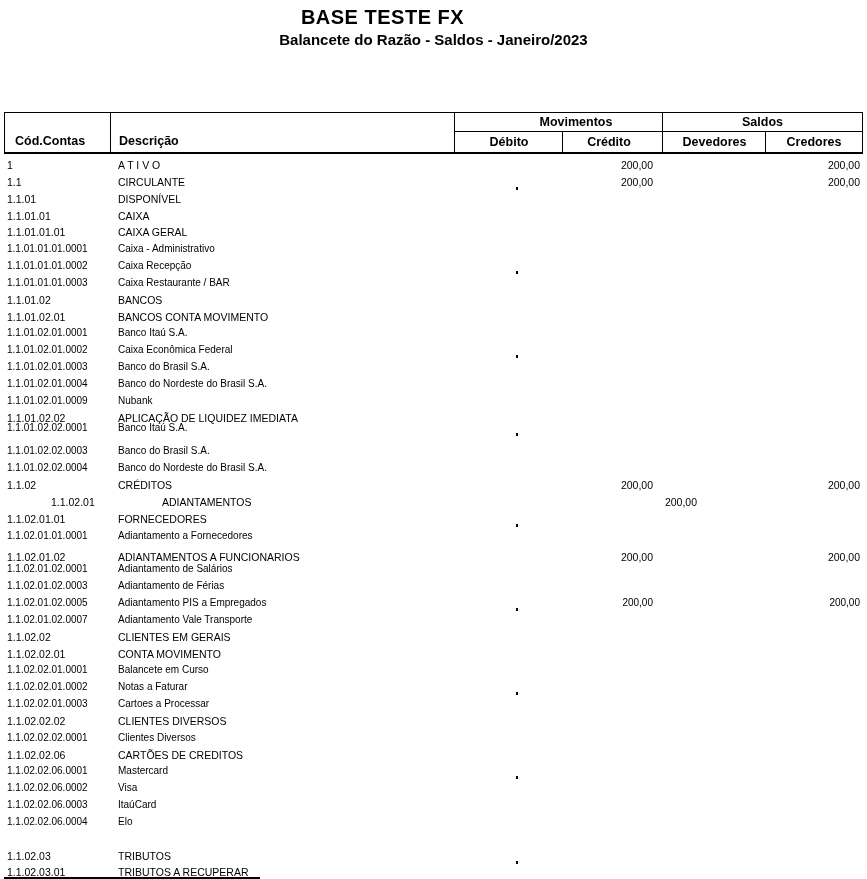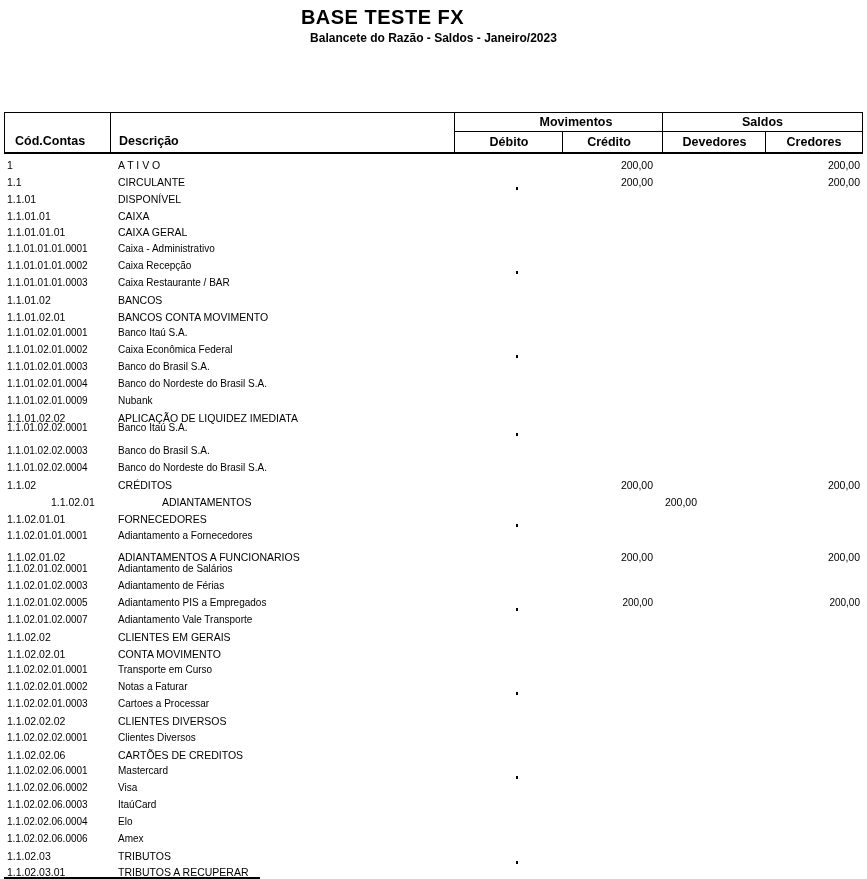--- a/index.html
+++ b/index.html
@@ -7,21 +7,21 @@
     width:867px;height:879px;position:relative;overflow:hidden;
     font-family:"Liberation Sans",sans-serif;color:#000;
   }
   
   .title{
     position:absolute;left:0;top:6px;width:765px;text-align:center;
     font-size:20px;font-weight:bold;letter-spacing:0.5px;
   }
   .subtitle{
     position:absolute;left:0;top:31px;width:867px;text-align:center;
-    font-size:12px;font-weight:bold;
+    font-size:15px;font-weight:bold;
   }
   
   .hbox{position:absolute;top:112px;height:42px;border:1px solid #000;border-bottom-width:2px;box-sizing:border-box;background:#fff;}
   .box-accounts{left:4px;width:465px;}
   .box-mov{left:454px;width:244px;}
   .box-sal{left:662px;width:201px;}
   .vdiv{position:absolute;width:1px;background:#000;top:0;bottom:0;}
   .vdiv.sub{top:19px;}
   .hdiv{position:absolute;left:0;right:0;top:18px;height:1px;background:#000;}
   .hlabel{font-weight:bold;font-size:12.5px;position:absolute;line-height:14px;white-space:nowrap;}
@@ -315,21 +315,21 @@
     <div class="row" style="top: 646.505px;">
       <span class="code">1.1.02.02.01</span>
       <span class="desc">CONTA MOVIMENTO</span>
       <span class="num debit"></span>
       <span class="num credit"></span>
       <span class="num debtors"></span>
       <span class="num creditors"></span>
     </div>
     <div class="row leaf" style="top: 663.35px; padding-left: 12px;">
       <span class="code">1.1.02.02.01.0001</span>
-      <span class="desc">Transporte em Curso</span>
+      <span class="desc">Balancete em Curso</span>
       <span class="num debit"></span>
       <span class="num credit"></span>
       <span class="num debtors"></span>
       <span class="num creditors"></span>
     </div>
     <div class="row leaf" style="top: 680.195px;">
       <span class="code">1.1.02.02.01.0002</span>
       <span class="desc">Notas a Faturar</span>
       <span class="num debit"></span>
       <span class="num credit"></span>
@@ -395,28 +395,20 @@
       <span class="num creditors"></span>
     </div>
     <div class="row leaf" style="top: 814.955px;">
       <span class="code">1.1.02.02.06.0004</span>
       <span class="desc">Elo</span>
       <span class="num debit"></span>
       <span class="num credit"></span>
       <span class="num debtors"></span>
       <span class="num creditors"></span>
     </div>
-    <div class="row leaf" style="top: 831.8px;">
-      <span class="code">1.1.02.02.06.0006</span>
-      <span class="desc">Amex</span>
-      <span class="num debit"></span>
-      <span class="num credit"></span>
-      <span class="num debtors"></span>
-      <span class="num creditors"></span>
-    </div>
     <div class="row" style="top: 848.645px;">
       <span class="code">1.1.02.03</span>
       <span class="desc">TRIBUTOS</span>
       <span class="num debit"></span>
       <span class="num credit"></span>
       <span class="num debtors"></span>
       <span class="num creditors"></span>
       <div class="dot"></div>
     </div>
     <div class="row" style="top: 865.49px;">

